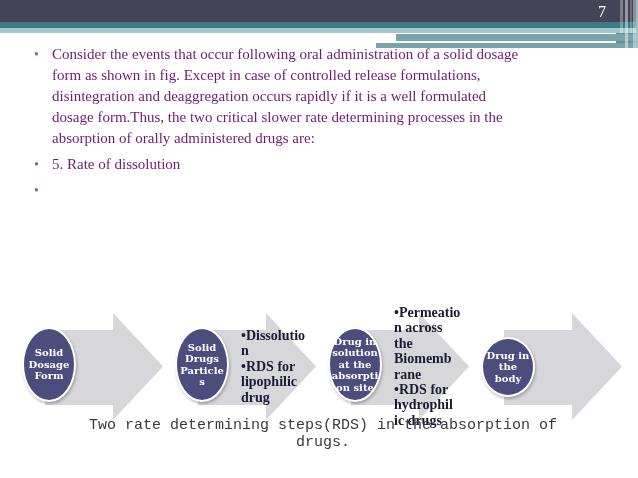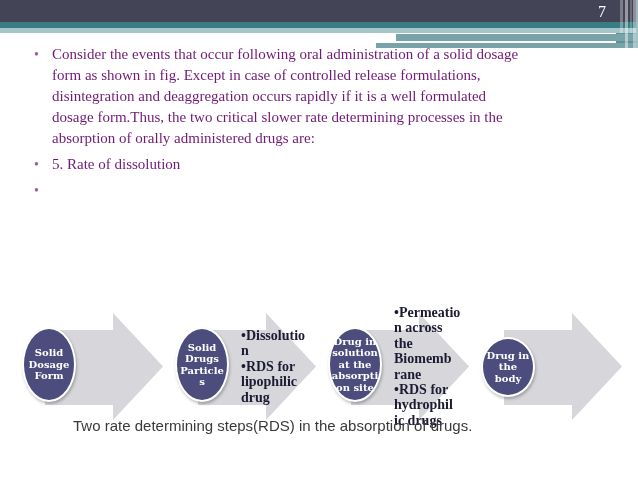--- a/index.html
+++ b/index.html
@@ -47,21 +47,21 @@
   }
   .u4 .ucircle { top:24px; height:56px; }
   .utext {
     position:absolute; left:68px; top:0; height:107px; width:92px;
     display:flex; align-items:center; text-align:left;
     font-family:Liberation Serif, serif; font-weight:bold;
     font-size:14px; line-height:1.1; color:#1b1b33; white-space:pre;
   }
   .caption {
     position:absolute; left:73px; top:417px; width:500px;
-    font-family:Liberation Sans, sans-serif; font-size:15px; color:#3a3a3a;
+    font-family:Liberation Mono, monospace; font-size:15px; color:#3a3a3a;text-align:center;
   }
 </style>
 </head>
 <body>
 
 <div class="slide">
 
   <div class="bar-dark"></div>
   <div class="bar-teal"></div>
   <div class="bar-lteal"></div>

